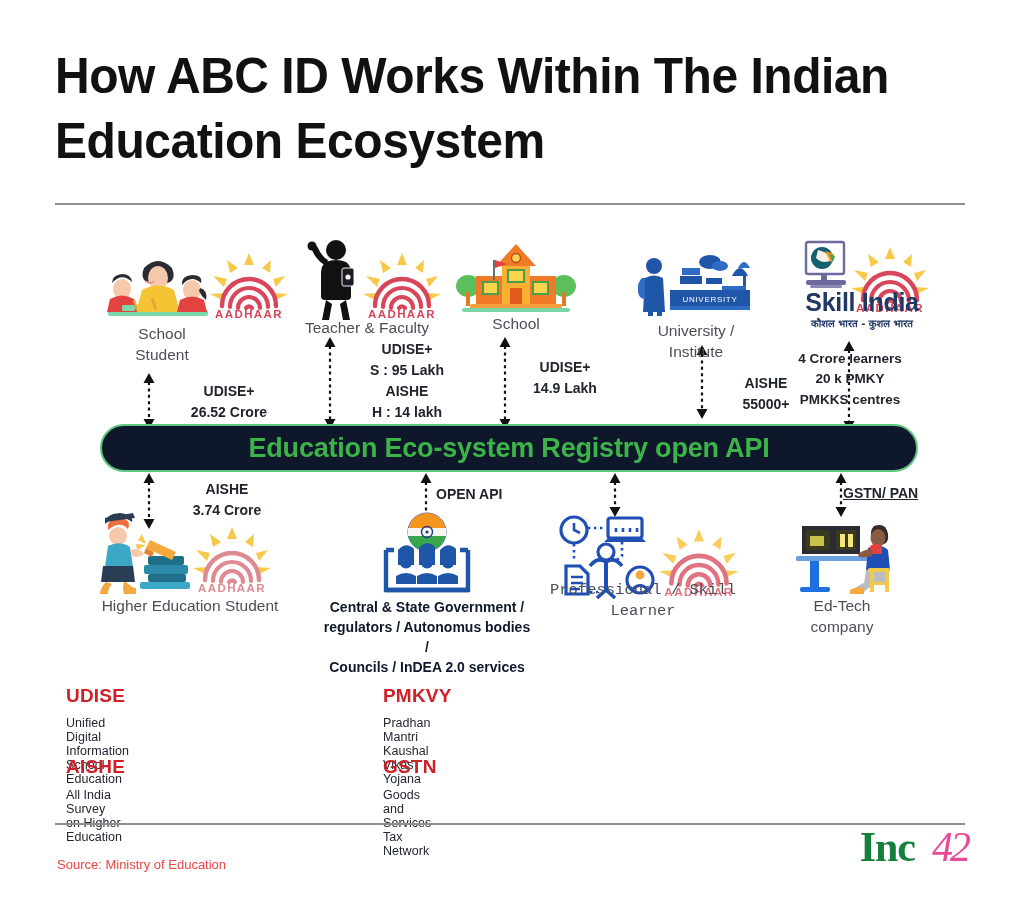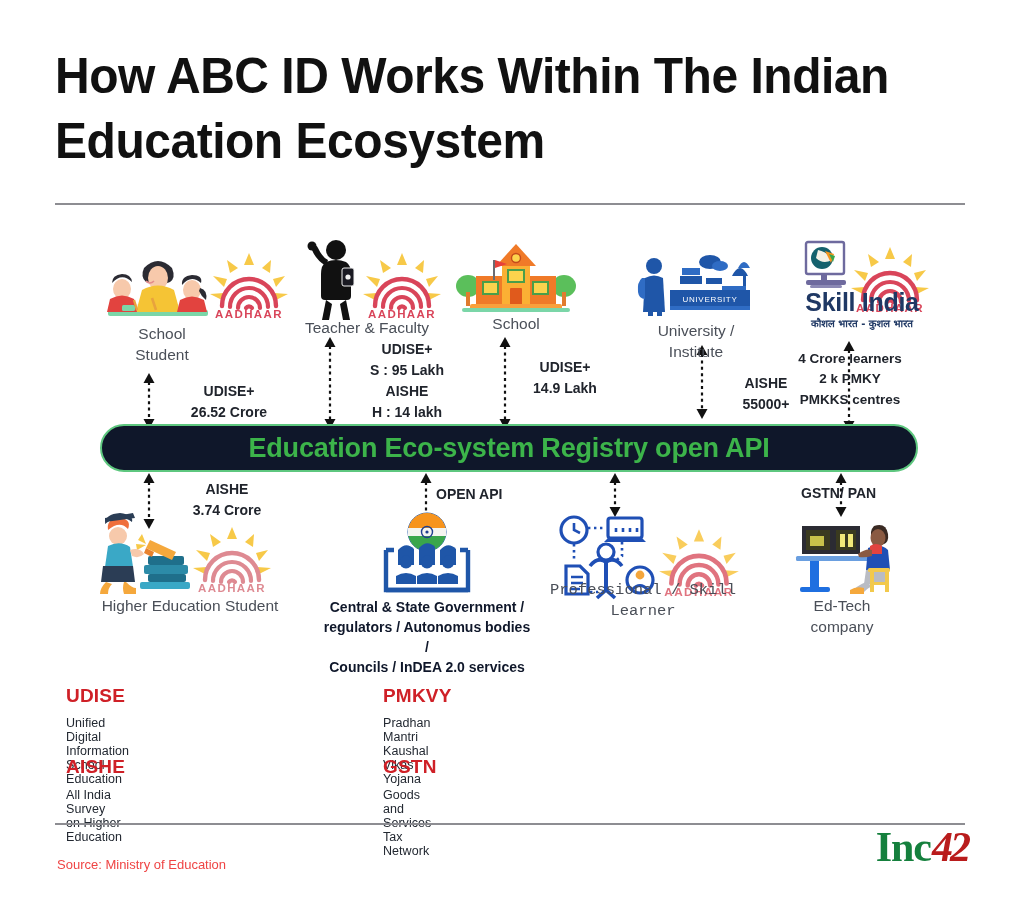--- a/index.html
+++ b/index.html
@@ -86,22 +86,22 @@
   }
   .logo {
     position: absolute; right: 56px; top: 826px;
     font-size: 42px; font-weight: bold; color: #000000;
     font-family: "Liberation Serif", serif;
     letter-spacing: -1px; line-height: 1;
     display: flex; align-items: baseline;
   }
   .logo .inc { color: #15803d; }
   .logo .num {
-    color: #b91c1c; font-style: italic; font-weight: bold;
-    letter-spacing: -3px; margin-left: 1px;
+    color: #ec4899; font-style: italic; font-weight: normal;
+    letter-spacing: -3px; margin-left: 17px;
   }
 
   svg { display: block; overflow: visible; }
 </style>
 </head>
 <body>
 
 <div class="page">
 
   <div class="title">How ABC ID Works Within The Indian Education Ecosystem</div>
@@ -346,21 +346,21 @@
       </svg>
       <div style="position:absolute; left:-4px; top:48px; width:164px; text-align:center;
                   font-size:25px; font-weight:bold; color:#1f3864;
                   font-family:'Liberation Sans Narrow','Liberation Sans',sans-serif;
                   letter-spacing:-0.3px;">Skill India</div>
       <div style="position:absolute; left:-4px; top:76px; width:164px; text-align:center;
                   font-size:10px; font-weight:bold; color:#1f3864;
                   font-family:'DejaVu Sans', sans-serif;">कौशल भारत - कुशल भारत</div>
     </div>
     <div class="metric sm" style="left:772px; top:349px; width:156px;">4 Crore learners
-2 k PMKY
+20 k PMKY
 PMKKS centres</div>
 
     <div class="registry">
       <span class="registry-text">Education Eco-system Registry  open API</span>
     </div>
 
     <div class="metric" style="left:164px; top:479px; width:126px;">AISHE
 3.74 Crore</div>
     <div class="node" style="left:92px; top:510px; width:200px; height:86px;">
       <svg style="position:absolute; left:96px; top:14px; width:90px; height:70px;" viewBox="0 0 90 70">
@@ -489,21 +489,21 @@
         <g stroke="#1f4fb5" stroke-width="2.6" stroke-dasharray="2.4,3.6" fill="none">
           <path d="M32 16 l16 0"></path>
           <path d="M18 32 l0 18"></path>
           <path d="M66 30 l0 14 l-8 6"></path>
           <path d="M34 80 l8 0"></path>
         </g>
       </svg>
       <div class="node-label" style="left:-28px; top:68px; width:230px;font-family:Liberation Mono, monospace;">Professional / Skill Learner</div>
     </div>
 
-    <div class="metric" style="left:801px; top:483px; width:100px; text-align:left;">GSTN/ PAN</div>
+    <div class="metric" style="left:843px; top:483px; width:100px; text-align:left;text-decoration:underline;">GSTN/ PAN</div>
     <div class="node" style="left:790px; top:512px; width:110px; height:84px;">
       <svg style="position:absolute; left:0px; top:0px; width:110px; height:84px;" viewBox="0 0 110 84">
 
         <path d="M12 14 l58 0 l0 28 l-58 0Z" fill="#2b2b33"></path>
         <path d="M16 18 l24 0 l0 20 l-24 0Z" fill="#3a3a1f"></path>
         <path d="M20 24 l14 0 l0 10 l-14 0Z" fill="#c8c24a"></path>
         <path d="M46 18 l20 0 l0 20 l-20 0Z" fill="#3a3a1f"></path>
         <rect x="50" y="22" width="5" height="13" fill="#f2e97a"></rect>
         <rect x="58" y="22" width="5" height="13" fill="#f2e97a"></rect>
 

